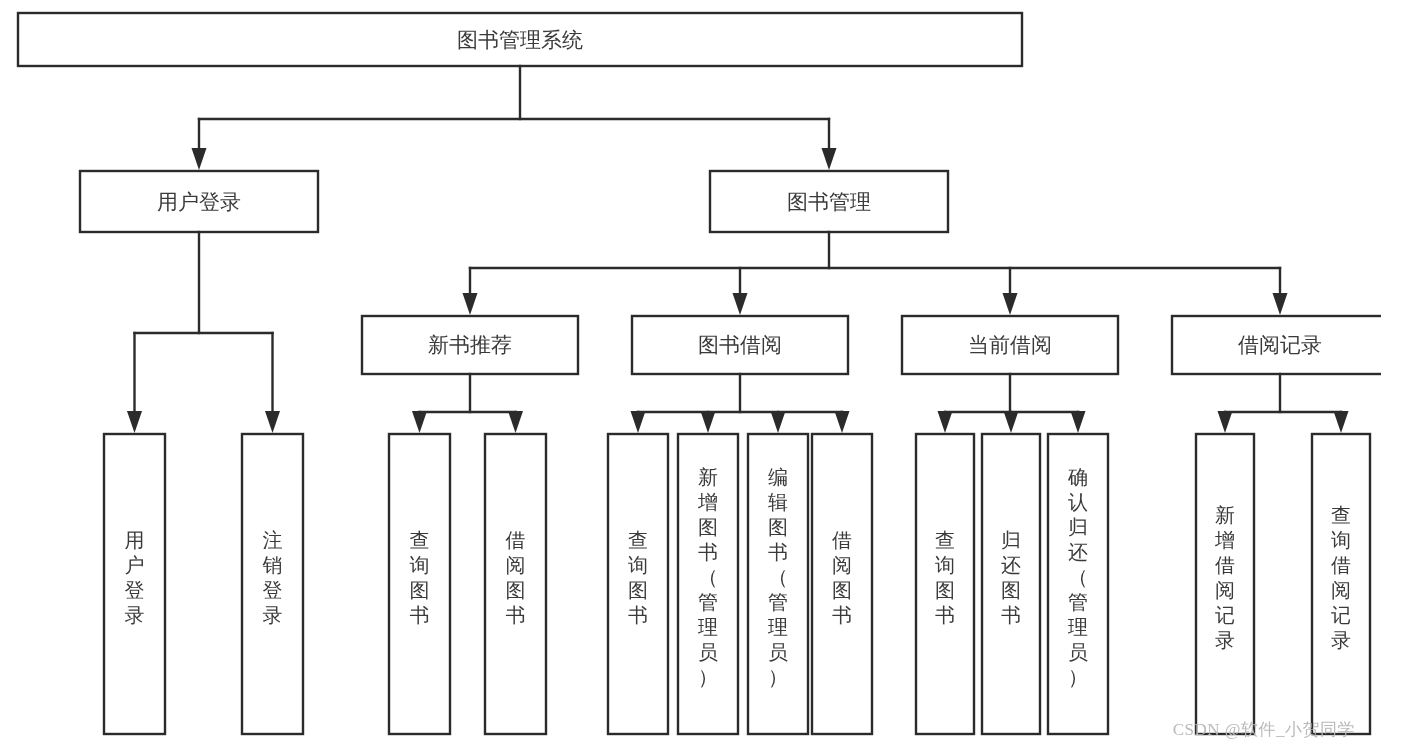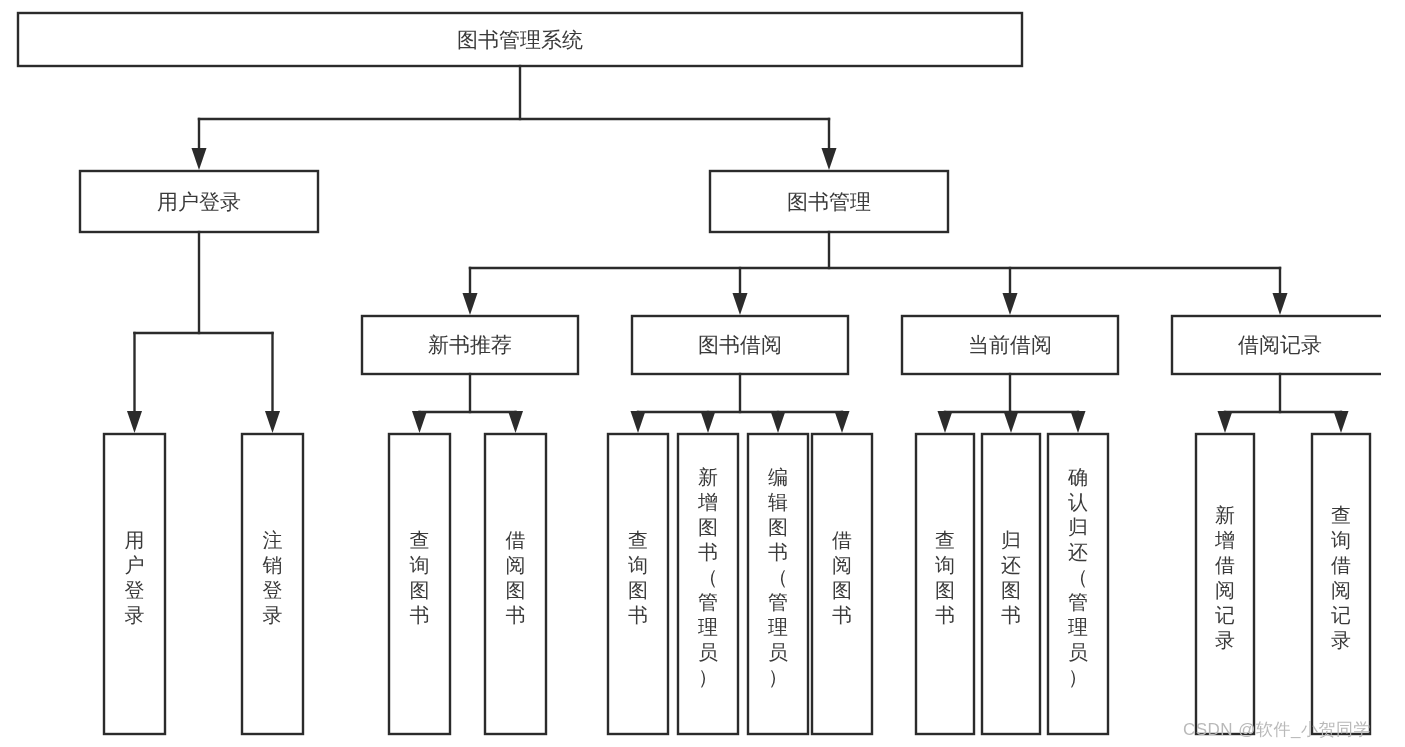--- a/index.html
+++ b/index.html
@@ -44,25 +44,25 @@
     dominant-baseline: middle;
   }
   .node-label-v {
     fill: #3a3a3a;
     font-size: 20px;
     font-family: "DejaVu Sans", "Liberation Sans", sans-serif;
     text-anchor: middle;
   }
   .watermark {
     position: absolute;
-    right: 10px;
+    right: 26px;
     bottom: 6px;
     color: #b9b9b9;
     font-size: 17px;
-    font-family: Liberation Sans, sans-serif;
+    font-family: Liberation Serif, serif;
     letter-spacing: 0.5px;
     white-space: nowrap;
     pointer-events: none;
   }
 </style>
 </head>
 <body>
 
 <div id="page">
   <svg class="diagram" id="diagram-svg" viewBox="0 0 1405 747" xmlns="http://www.w3.org/2000/svg">

